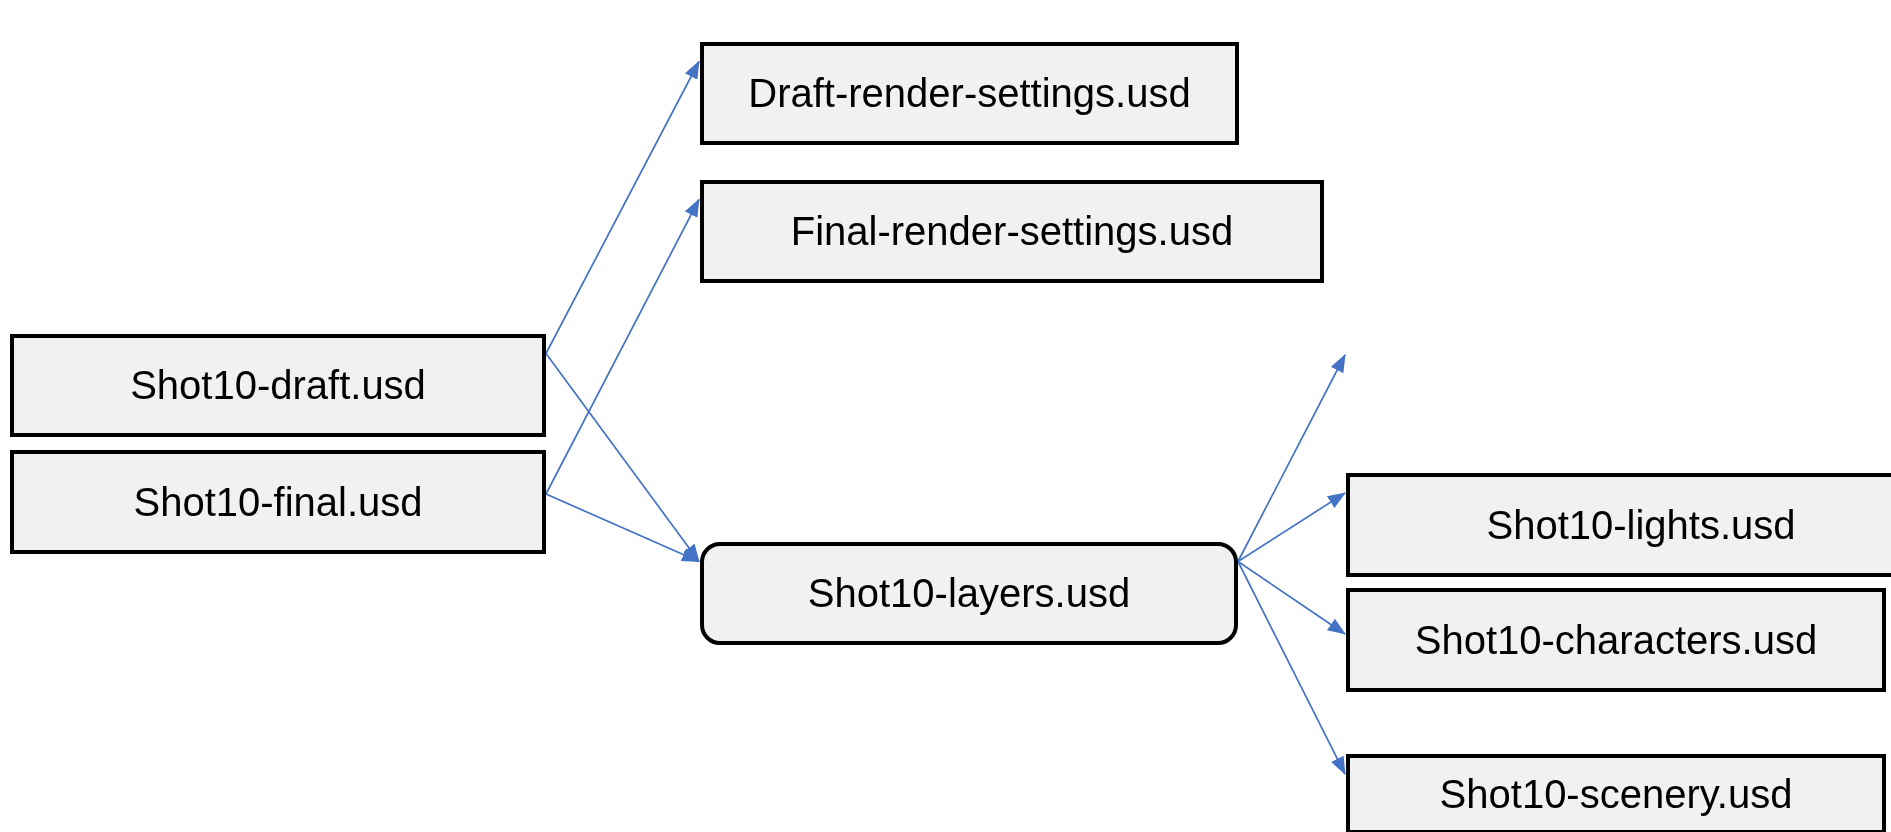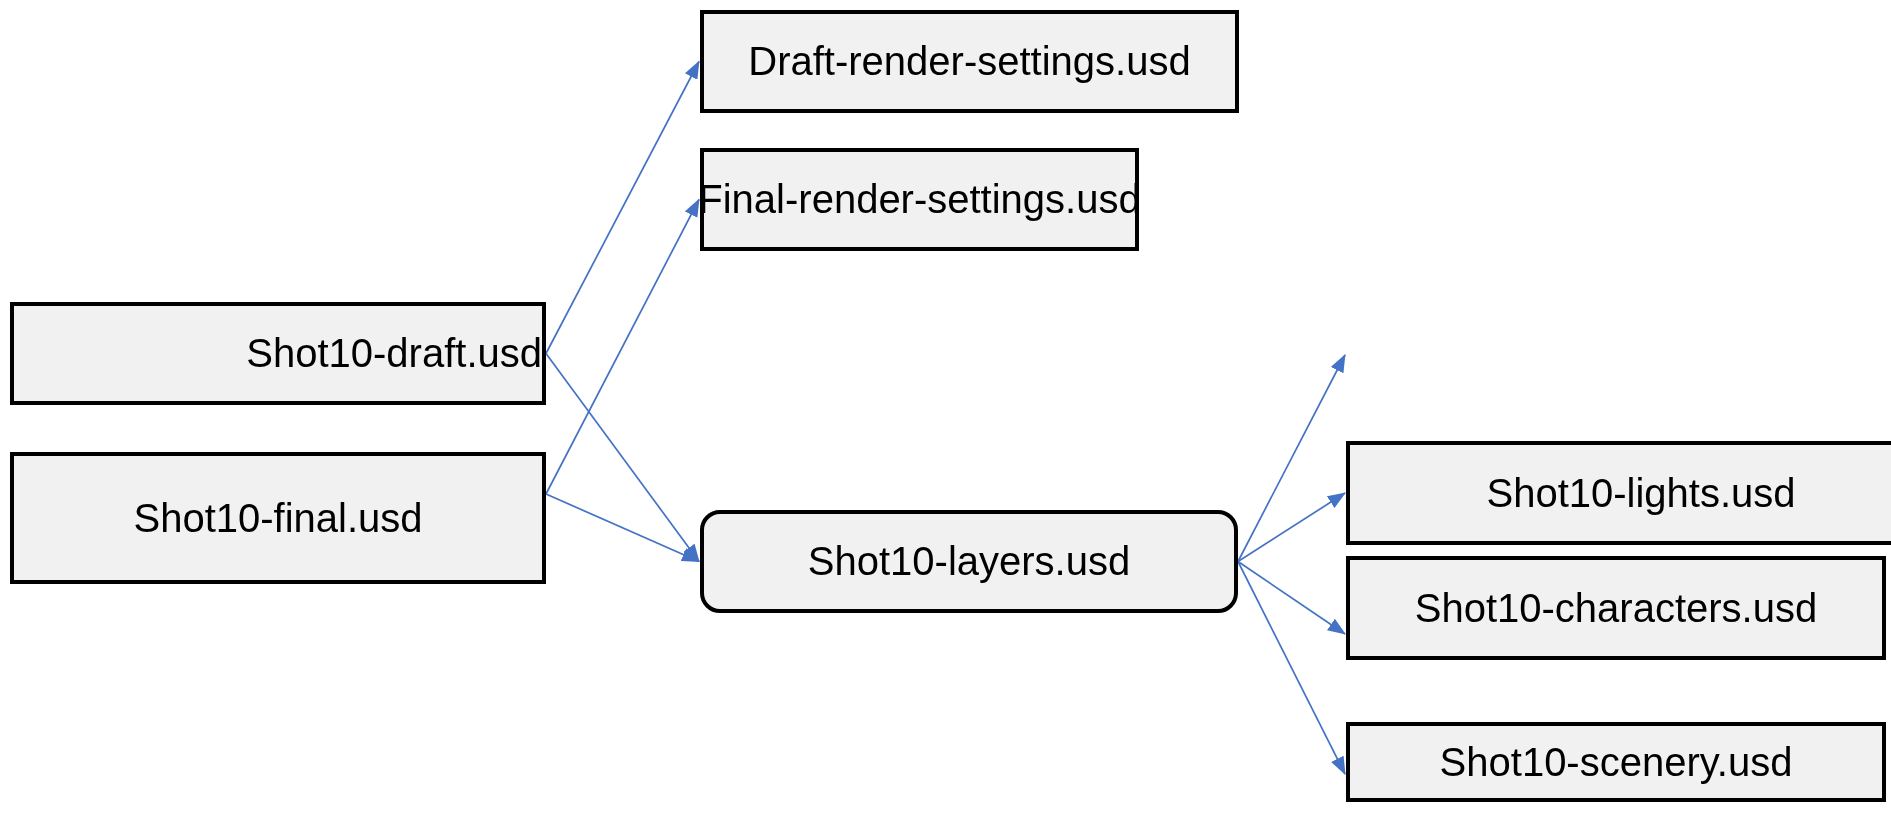--- a/index.html
+++ b/index.html
@@ -34,26 +34,27 @@
     position: absolute;
     box-sizing: border-box;
     background: var(--box-fill, #F1F1F1);
     border: 4px solid var(--box-border, #000000);
     display: flex;
     align-items: center;
     justify-content: center;
     font-size: 40px;
     color: #000000;
     white-space: nowrap;
+    margin-top: 32px;
   }
   
-  .n-draft      { left: 10px;   top: 302px; width: 536px; height: 103px; justify-content: flex-end; }
-  .n-final      { left: 10px;   top: 452px; width: 536px; height: 132px; }
+  .n-draft      { left: 10px;   top: 302px; width: 536px; height: 103px; }
+  .n-final      { left: 10px;   top: 418px; width: 536px; height: 104px; }
   .n-draft-rs   { left: 700px;  top: 10px;  width: 539px; height: 103px; }
-  .n-final-rs   { left: 700px;  top: 148px; width: 439px; height: 103px; }
+  .n-final-rs   { left: 700px;  top: 148px; width: 624px; height: 103px; }
   .n-layers     { left: 700px;  top: 510px; width: 538px; height: 103px; border-radius: 20px; }
   .n-cameras    { left: 1346px; top: 303px; width: 540px; height: 104px; }
   .n-lights     { left: 1346px; top: 441px; width: 590px; height: 104px; }
   .n-characters { left: 1346px; top: 556px; width: 540px; height: 104px; }
   .n-scenery    { left: 1346px; top: 722px; width: 540px; height: 80px; }
 </style>
 </head>
 <body>
 
 <div class="canvas">

